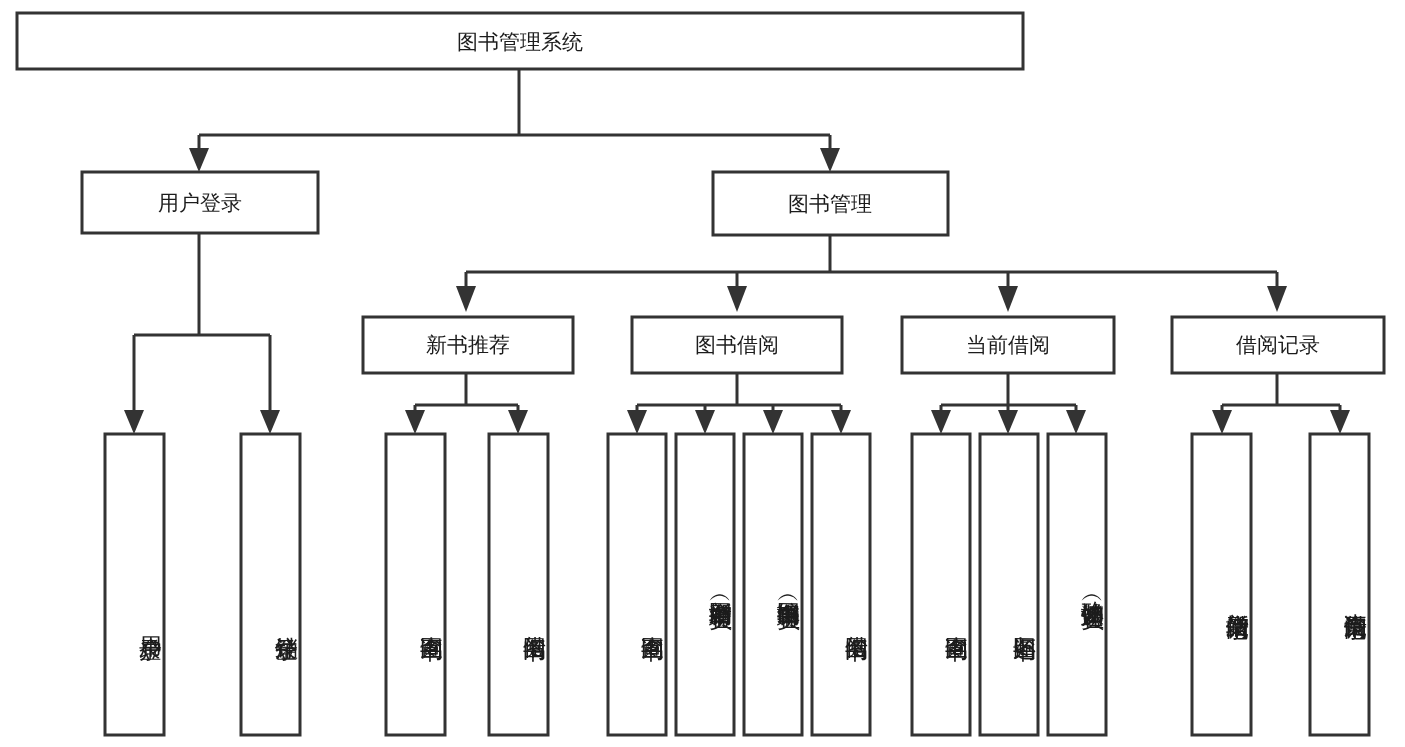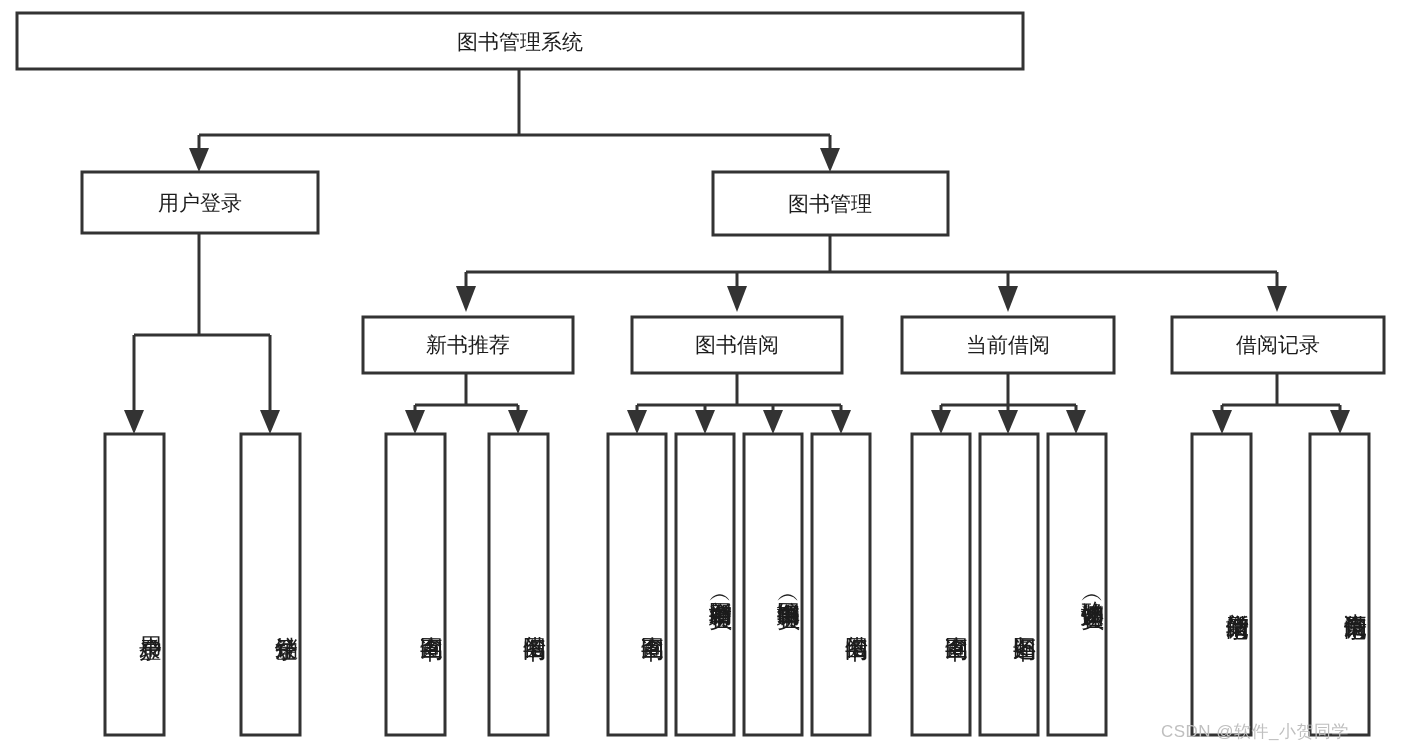--- a/index.html
+++ b/index.html
@@ -194,14 +194,13 @@
   <div class="vert-label" style="left:744px; top:442px; width:58px; height:290px;">编辑图书（管理员）</div>
   <div class="vert-label" style="left:812px; top:505px; width:58px; height:230px;">借阅图书</div>
 
   <div class="vert-label" style="left:912px; top:505px; width:58px; height:230px;">查询图书</div>
   <div class="vert-label" style="left:980px; top:505px; width:58px; height:230px;">归还图书</div>
   <div class="vert-label" style="left:1048px; top:442px; width:58px; height:290px;">确认归还（管理员）</div>
 
   <div class="vert-label" style="left:1192px; top:468px; width:59px; height:260px;">新增借阅记录</div>
   <div class="vert-label" style="left:1310px; top:468px; width:59px; height:260px;">查询借阅记录</div>
 
-  <div class="watermark">CSDN @软件_小贺同学</div>
 </div>
 
 </body></html>

